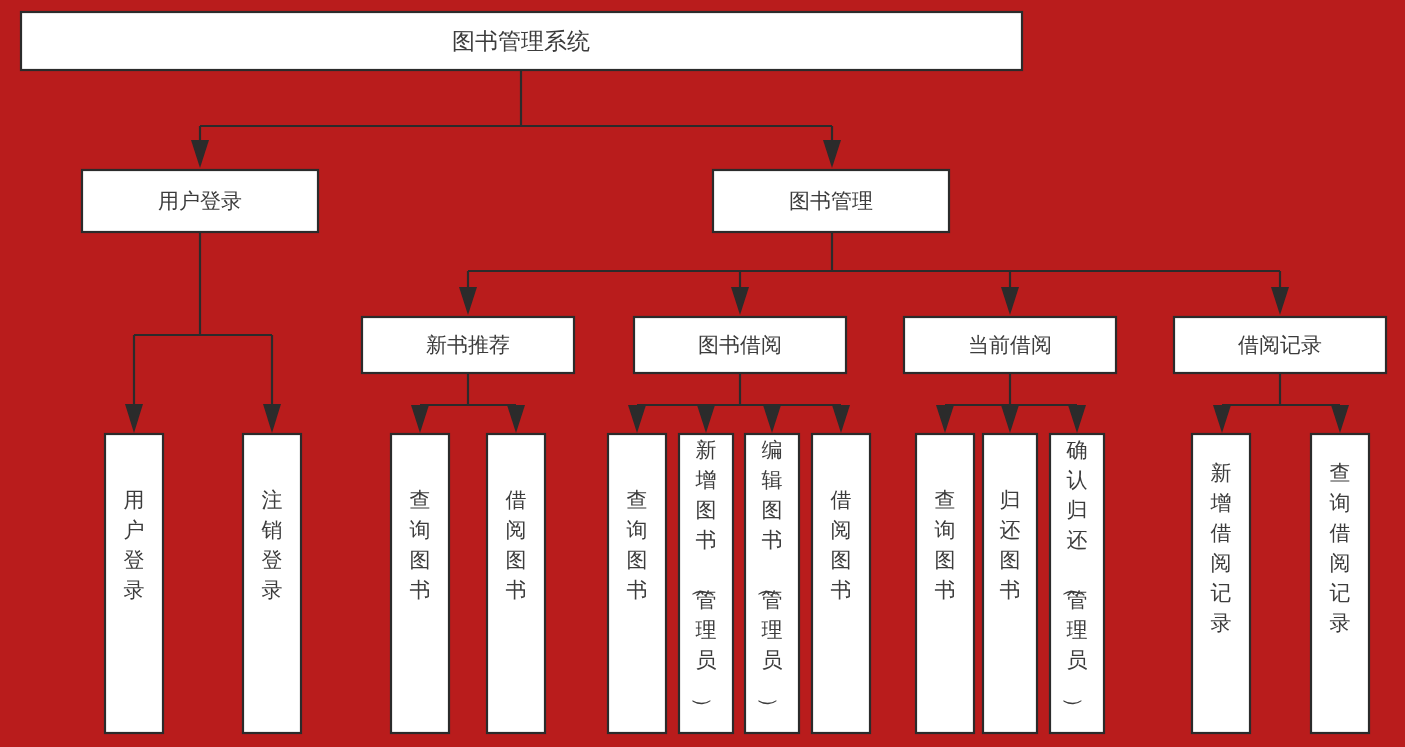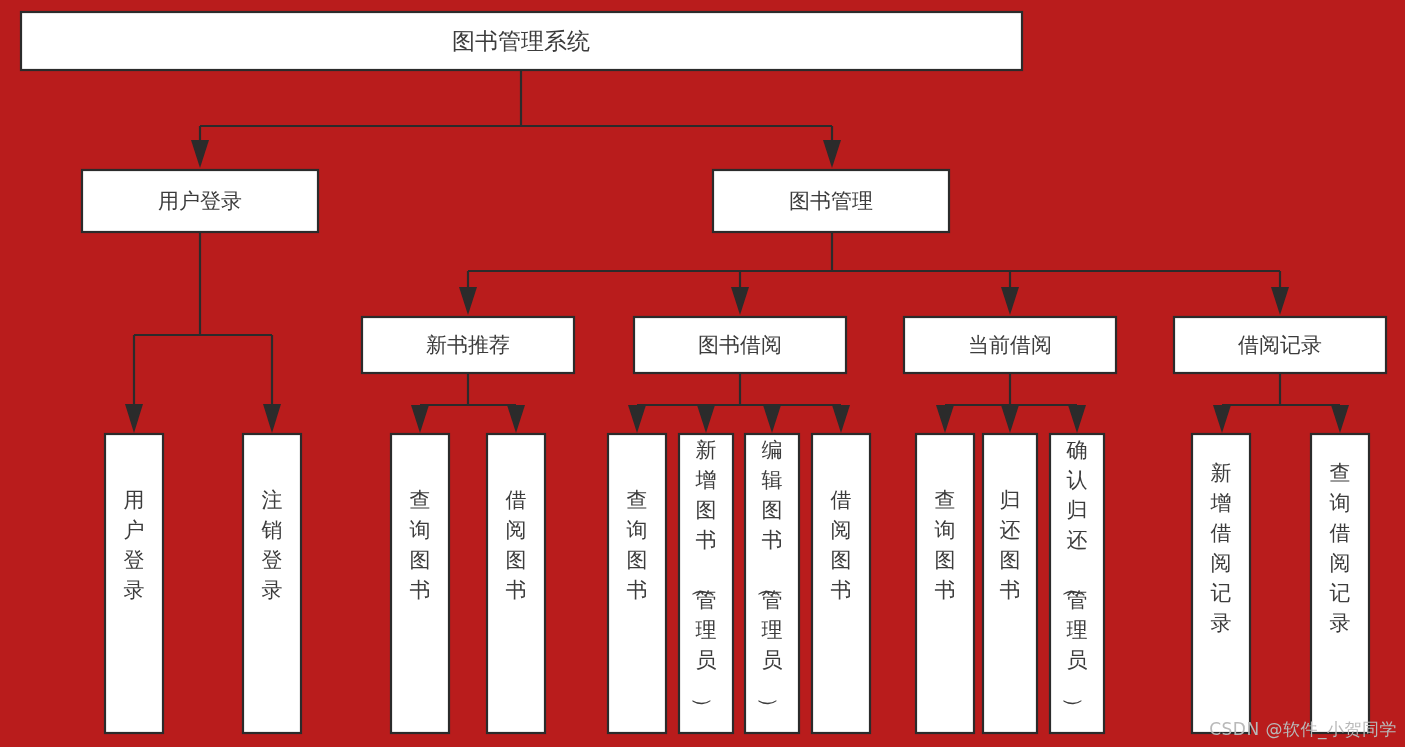--- a/index.html
+++ b/index.html
@@ -231,15 +231,14 @@
       <rect class="node-rect" x="1192" y="434" width="58" height="299"></rect>
       <text class="vert-label" x="1221" y="480"><tspan x="1221" y="480">新</tspan><tspan x="1221" y="510">增</tspan><tspan x="1221" y="540">借</tspan><tspan x="1221" y="570">阅</tspan><tspan x="1221" y="600">记</tspan><tspan x="1221" y="630">录</tspan></text>
     </g>
     <g>
       <rect class="node-rect" x="1311" y="434" width="58" height="299"></rect>
       <text class="vert-label" x="1340" y="480"><tspan x="1340" y="480">查</tspan><tspan x="1340" y="510">询</tspan><tspan x="1340" y="540">借</tspan><tspan x="1340" y="570">阅</tspan><tspan x="1340" y="600">记</tspan><tspan x="1340" y="630">录</tspan></text>
     </g>
 
   </svg>
 
-  <div class="watermark">CSDN @软件_小贺同学</div>
 
 </div>
 
 </body></html>

